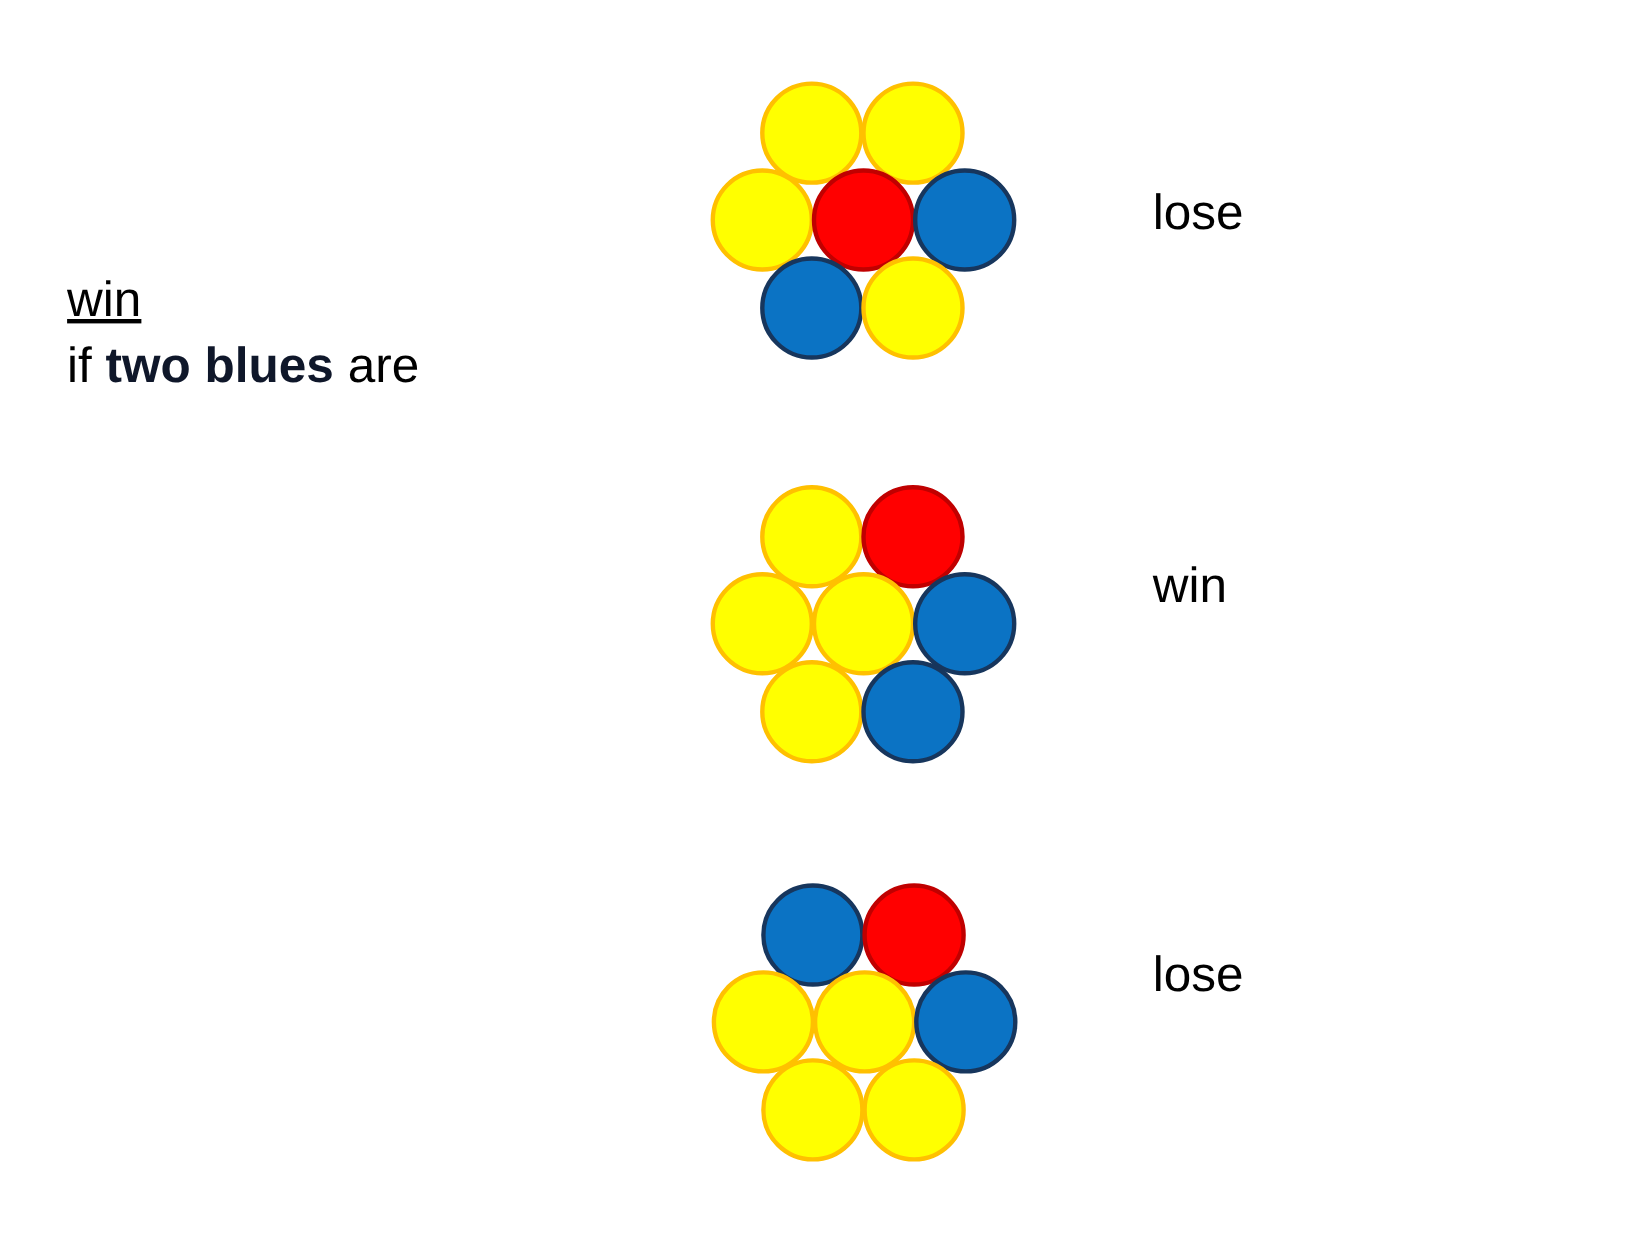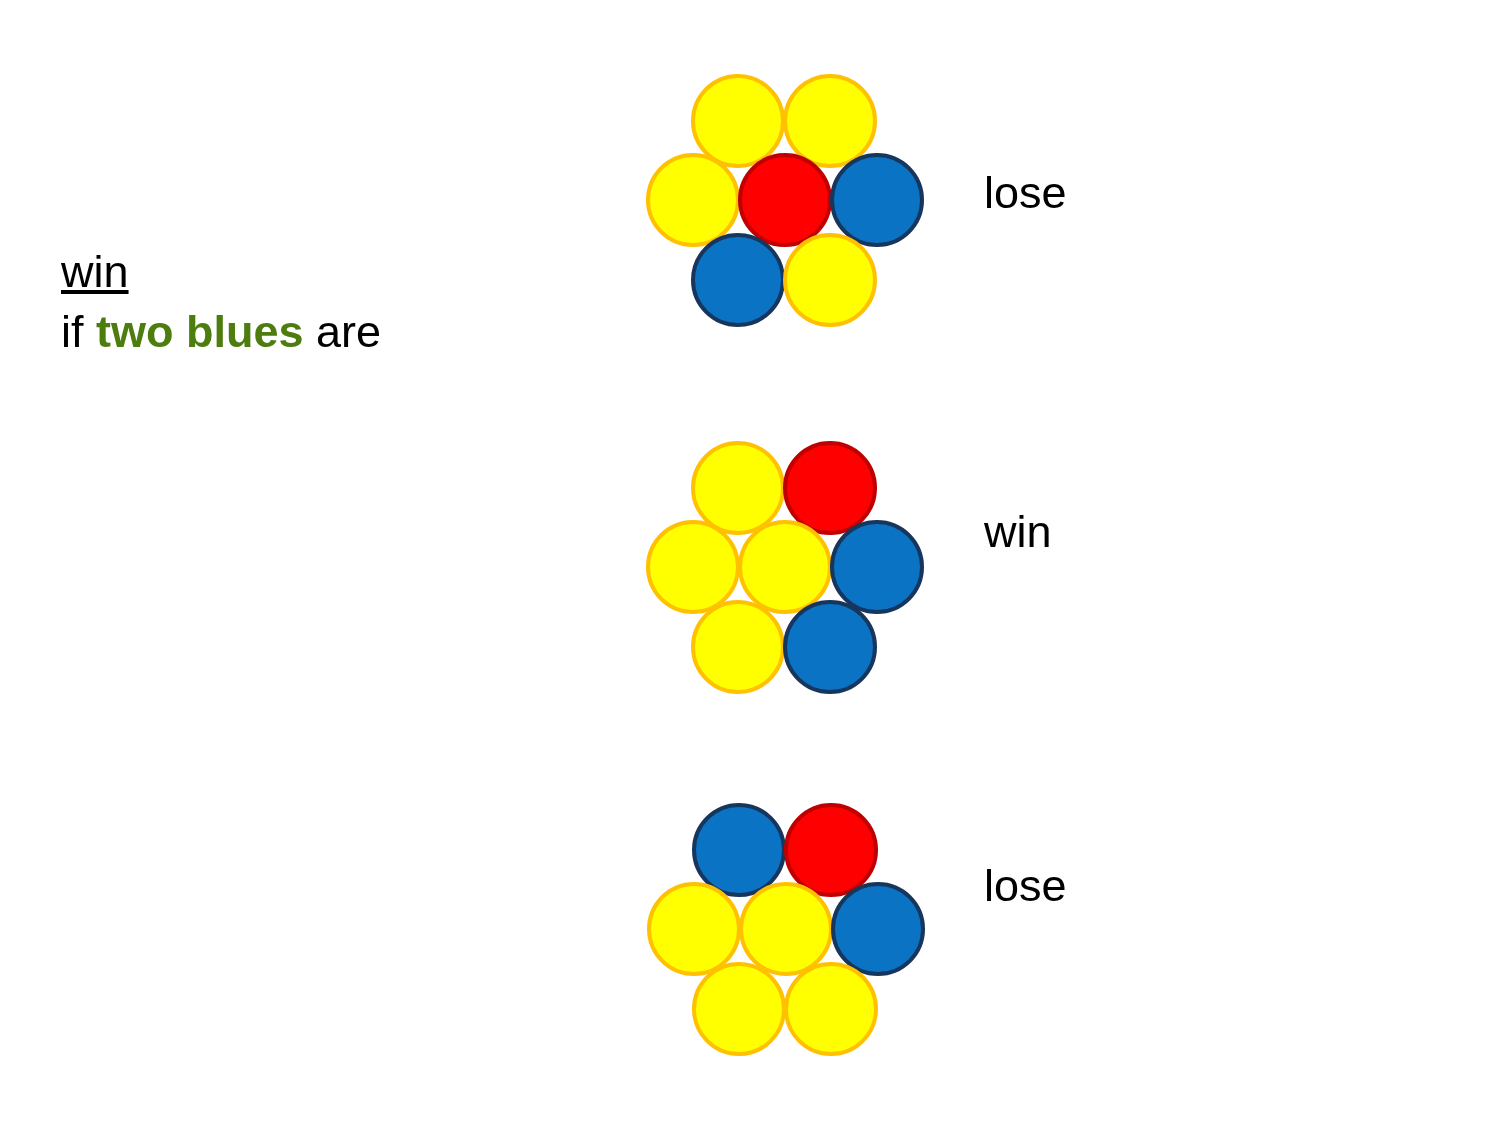--- a/index.html
+++ b/index.html
@@ -30,38 +30,38 @@
   .bold-blue { font-weight: bold; }
   .cluster-canvas {
     position: absolute;
     left: 0;
     top: 0;
     width: 1500px;
     height: 1125px;
   }
   .outcome-label {
     position: absolute;
-    left: 984px;
+    left: 1048px;
     font-size: 45px;
     line-height: 1;
     color: #000000;
     white-space: nowrap;
   }
   .outcome-label-0 { top: 170px; }
   .outcome-label-1 { top: 509px; }
   .outcome-label-2 { top: 863px; }
 </style>
 </head>
 <body style="background: rgb(255, 255, 255);">
 
 <div class="page">
 
   <div class="rule-text">
     <span class="rule-line"><span class="underlined">win</span></span>
-    <span class="rule-line"><span>if </span><span class="bold-blue" style="color: #4d7c0f; text-align: right;">two blues</span><span> are</span></span>
+    <span class="rule-line"><span>if </span><span class="bold-blue" style="color: #0f172a; text-align: right;">two blues</span><span> are</span></span>
   </div>
 
   <svg class="cluster-canvas" viewBox="0 0 1500 1125" xmlns="http://www.w3.org/2000/svg">
       <circle cx="738" cy="121" r="45" fill="#ffff00" stroke="#ffc000" stroke-width="4"></circle>
       <circle cx="830" cy="121" r="45" fill="#ffff00" stroke="#ffc000" stroke-width="4"></circle>
       <circle cx="693" cy="200" r="45" fill="#ffff00" stroke="#ffc000" stroke-width="4"></circle>
       <circle cx="785" cy="200" r="45" fill="#ff0000" stroke="#c00000" stroke-width="4"></circle>
       <circle cx="877" cy="200" r="45" fill="#0b73c4" stroke="#17365d" stroke-width="4"></circle>
       <circle cx="738" cy="280" r="45" fill="#0b73c4" stroke="#17365d" stroke-width="4"></circle>
       <circle cx="830" cy="280" r="45" fill="#ffff00" stroke="#ffc000" stroke-width="4"></circle>

